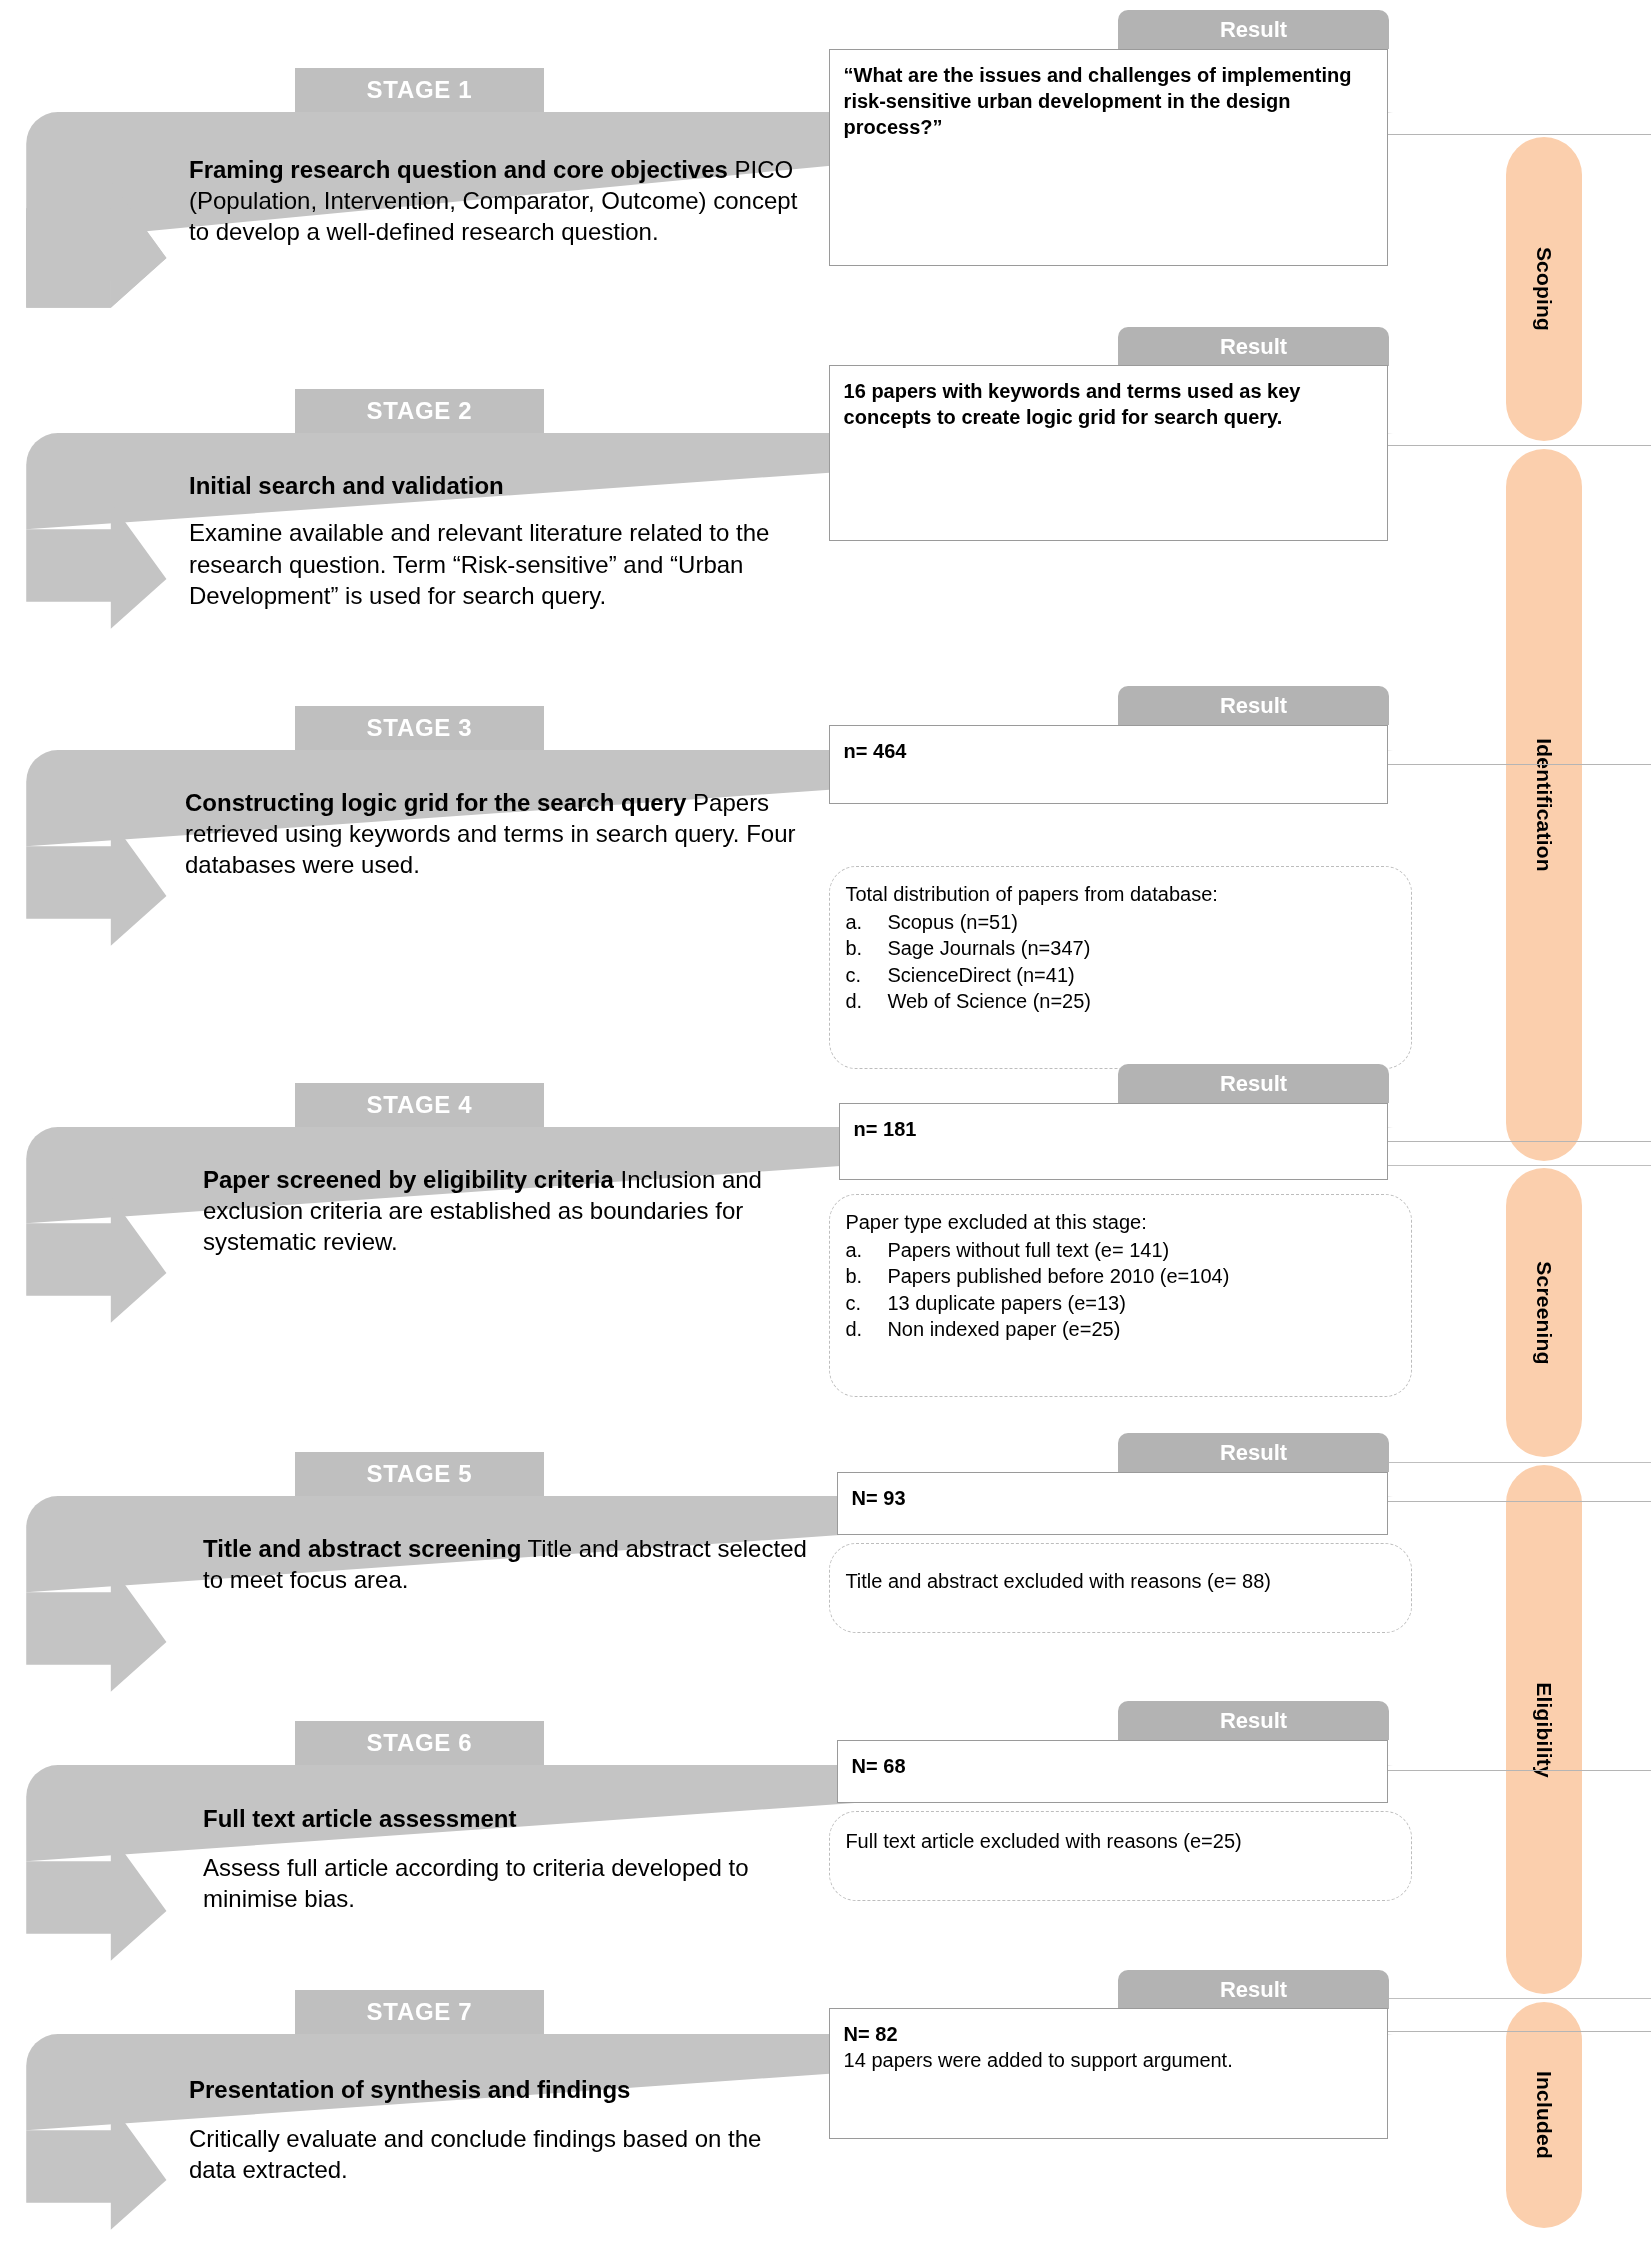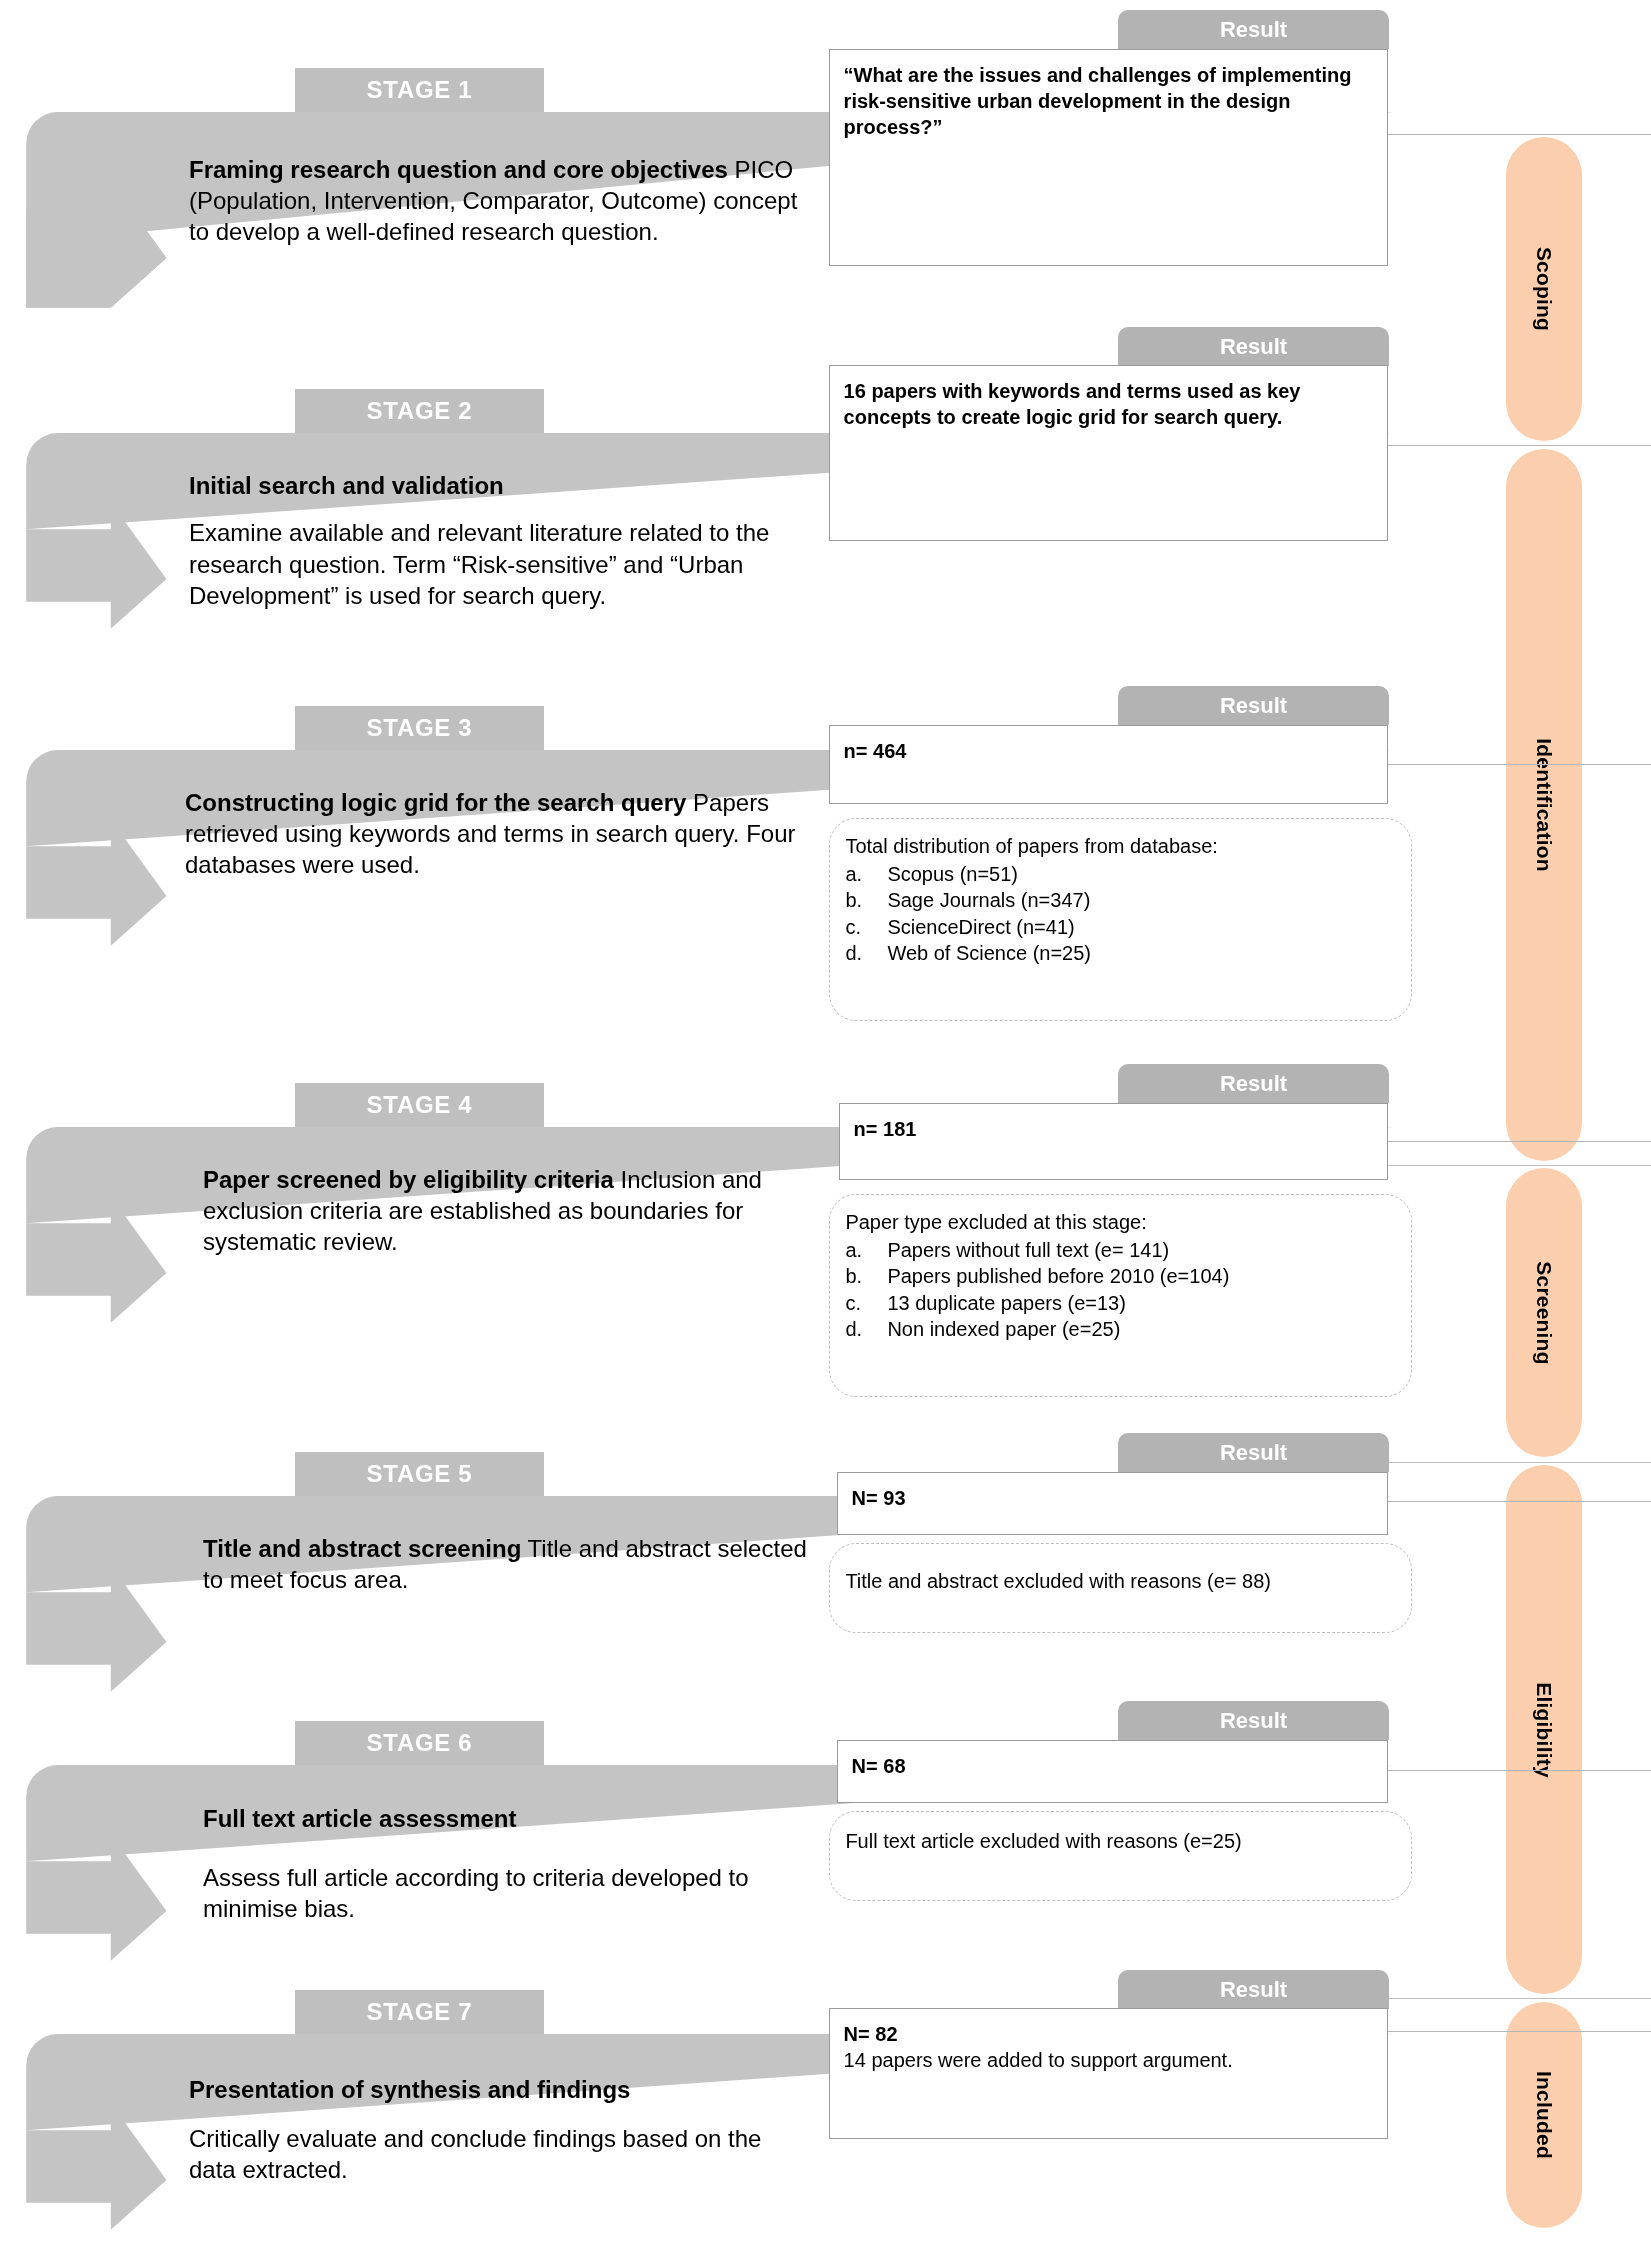--- a/index.html
+++ b/index.html
@@ -245,21 +245,21 @@
   </div>
 
   <div class="result-tab" style="left:1118px; top:686px; width:271px; height:39px;">
     <span>Result</span>
   </div>
   <div class="result-box" style="left:829px; top:725px; width:559px; height:79px;">
     <span>n= 464</span>
   </div>
   <div class="connector" style="left:1388px; top:764px; width:263px;"></div>
 
-  <div class="note-box" style="left:829px; top:818px; width:583px; height:203px;">
+  <div class="note-box" style="left:829px; top:866px; width:583px; height:203px;">
     <div class="note-title">Total distribution of papers from database:</div>
     <ul class="note-list">
       <li>
         <span class="marker">a.</span>
         <span>Scopus (n=51)</span>
       </li>
       <li>
         <span class="marker">b.</span>
         <span>Sage Journals (n=347)</span>
       </li>
@@ -352,21 +352,21 @@
     <div class="arrow-wrap">
       <svg width="1393" height="240" viewBox="0 0 3080 530" xmlns="http://www.w3.org/2000/svg">
         <path d="M3080 97 L128 97 A 70 70 0 0 0 58 167 L58 310 L58 310 Z" fill="#c4c4c4"></path>
         <path d="M58 310 L245 310 L245 250 L368 420 L245 530 L245 470 L58 470 Z" fill="#c4c4c4"></path>
       </svg>
     </div>
     <div class="stage-tab" style="left:295px; top:-0.5px; width:249px; height:44px;">
       <span>STAGE 6</span>
     </div>
     <div class="stage-text" style="left:203px; top:82px; width:606px;">
-      <div class="t-bold" style="margin-bottom:28px;">Full text article assessment</div>
+      <div class="t-bold" style="margin-bottom:18px;">Full text article assessment</div>
       <div class="t-norm">Assess full article according to criteria developed to minimise bias.</div>
     </div>
   </div>
 
   <div class="result-tab" style="left:1118px; top:1701px; width:271px; height:39px;">
     <span>Result</span>
   </div>
   <div class="result-box" style="left:837px; top:1740px; width:551px; height:63px;">
     <span>N= 68</span>
   </div>

